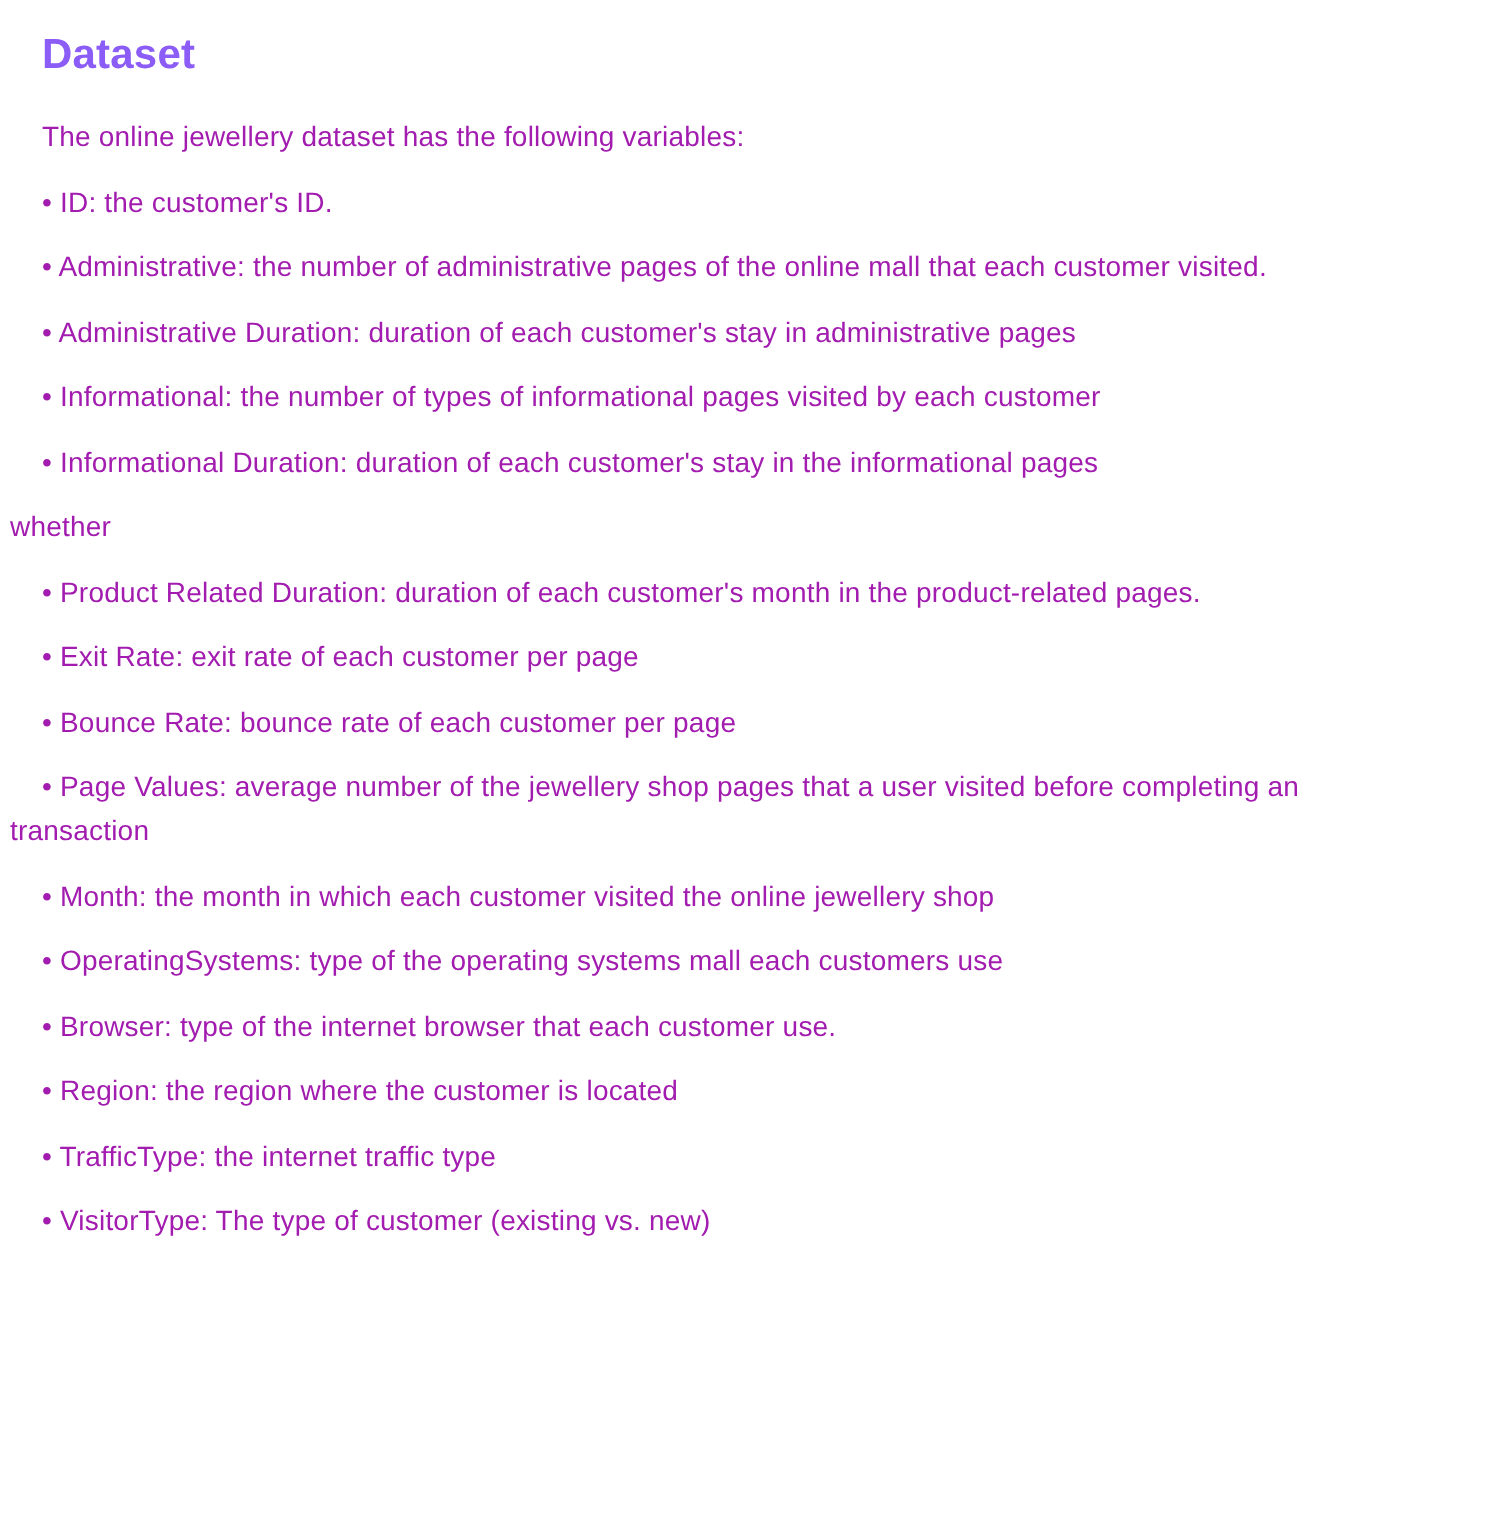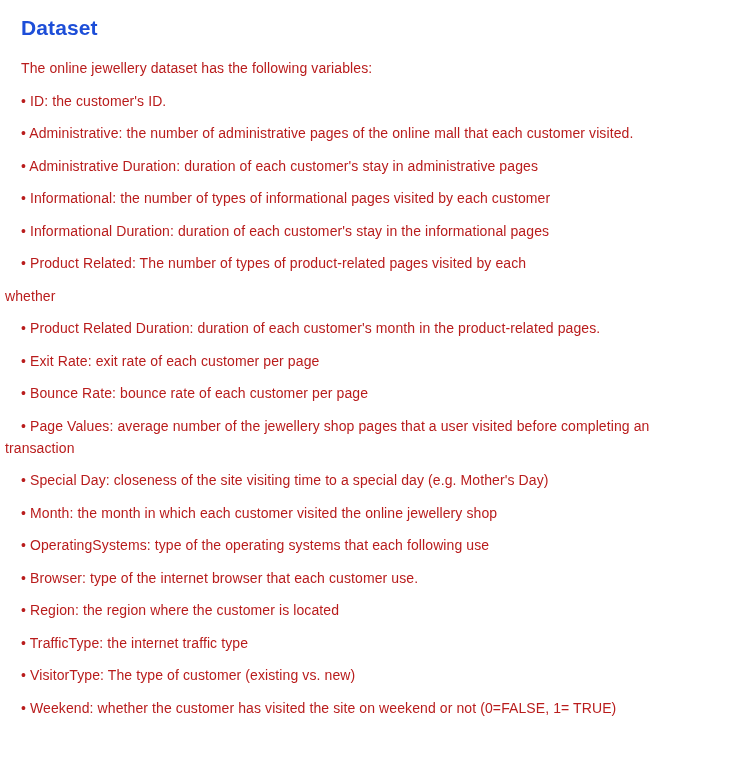--- a/index.html
+++ b/index.html
@@ -14,28 +14,28 @@
   .doc {
     box-sizing: border-box;
     width: 743px;
     padding: 14px 14px 0 5px;
   }
   h1.page-title {
     margin: 0 0 15px 16px;
     font-size: 21px;
     line-height: 28px;
     font-weight: 600;
-    color: #1d4ed8;
+    color: #8b5cf6;
     letter-spacing: 0.1px;
   }
   p.para {
     margin: 0 0 10.5px 0;
     font-size: 14px;
     line-height: 22px;
-    color: #b91c1c;
+    color: #a21caf;
     letter-spacing: 0.1px;
     white-space: pre;          
     text-indent: 16px;         
   }
   p.para.plain {
     text-indent: 0;            
   }
 </style>
 </head>
 <body>
@@ -43,28 +43,25 @@
 <div class="doc">
   <h1 class="page-title">Dataset</h1>
 
   <p class="para">The online jewellery dataset has the following variables:</p>
 
   <p class="para">• ID: the customer's ID.</p>
   <p class="para">• Administrative: the number of administrative pages of the online mall that each customer visited.</p>
   <p class="para">• Administrative Duration: duration of each customer's stay in administrative pages</p>
   <p class="para">• Informational: the number of types of informational pages visited by each customer</p>
   <p class="para">• Informational Duration: duration of each customer's stay in the informational pages</p>
-  <p class="para">• Product Related: The number of types of product-related pages visited by each</p>
   <p class="para plain">whether</p>
   <p class="para">• Product Related Duration: duration of each customer's month in the product-related pages.</p>
   <p class="para">• Exit Rate: exit rate of each customer per page</p>
   <p class="para">• Bounce Rate: bounce rate of each customer per page</p>
   <p class="para">• Page Values: average number of the jewellery shop pages that a user visited before completing an
 transaction</p>
-  <p class="para">• Special Day: closeness of the site visiting time to a special day (e.g. Mother's Day)</p>
   <p class="para">• Month: the month in which each customer visited the online jewellery shop</p>
-  <p class="para">• OperatingSystems: type of the operating systems that each following use</p>
+  <p class="para">• OperatingSystems: type of the operating systems mall each customers use</p>
   <p class="para">• Browser: type of the internet browser that each customer use.</p>
   <p class="para">• Region: the region where the customer is located</p>
   <p class="para">• TrafficType: the internet traffic type</p>
   <p class="para">• VisitorType: The type of customer (existing vs. new)</p>
-  <p class="para">• Weekend: whether the customer has visited the site on weekend or not (0=FALSE, 1= TRUE)</p>
 </div>
 
 </body></html>

